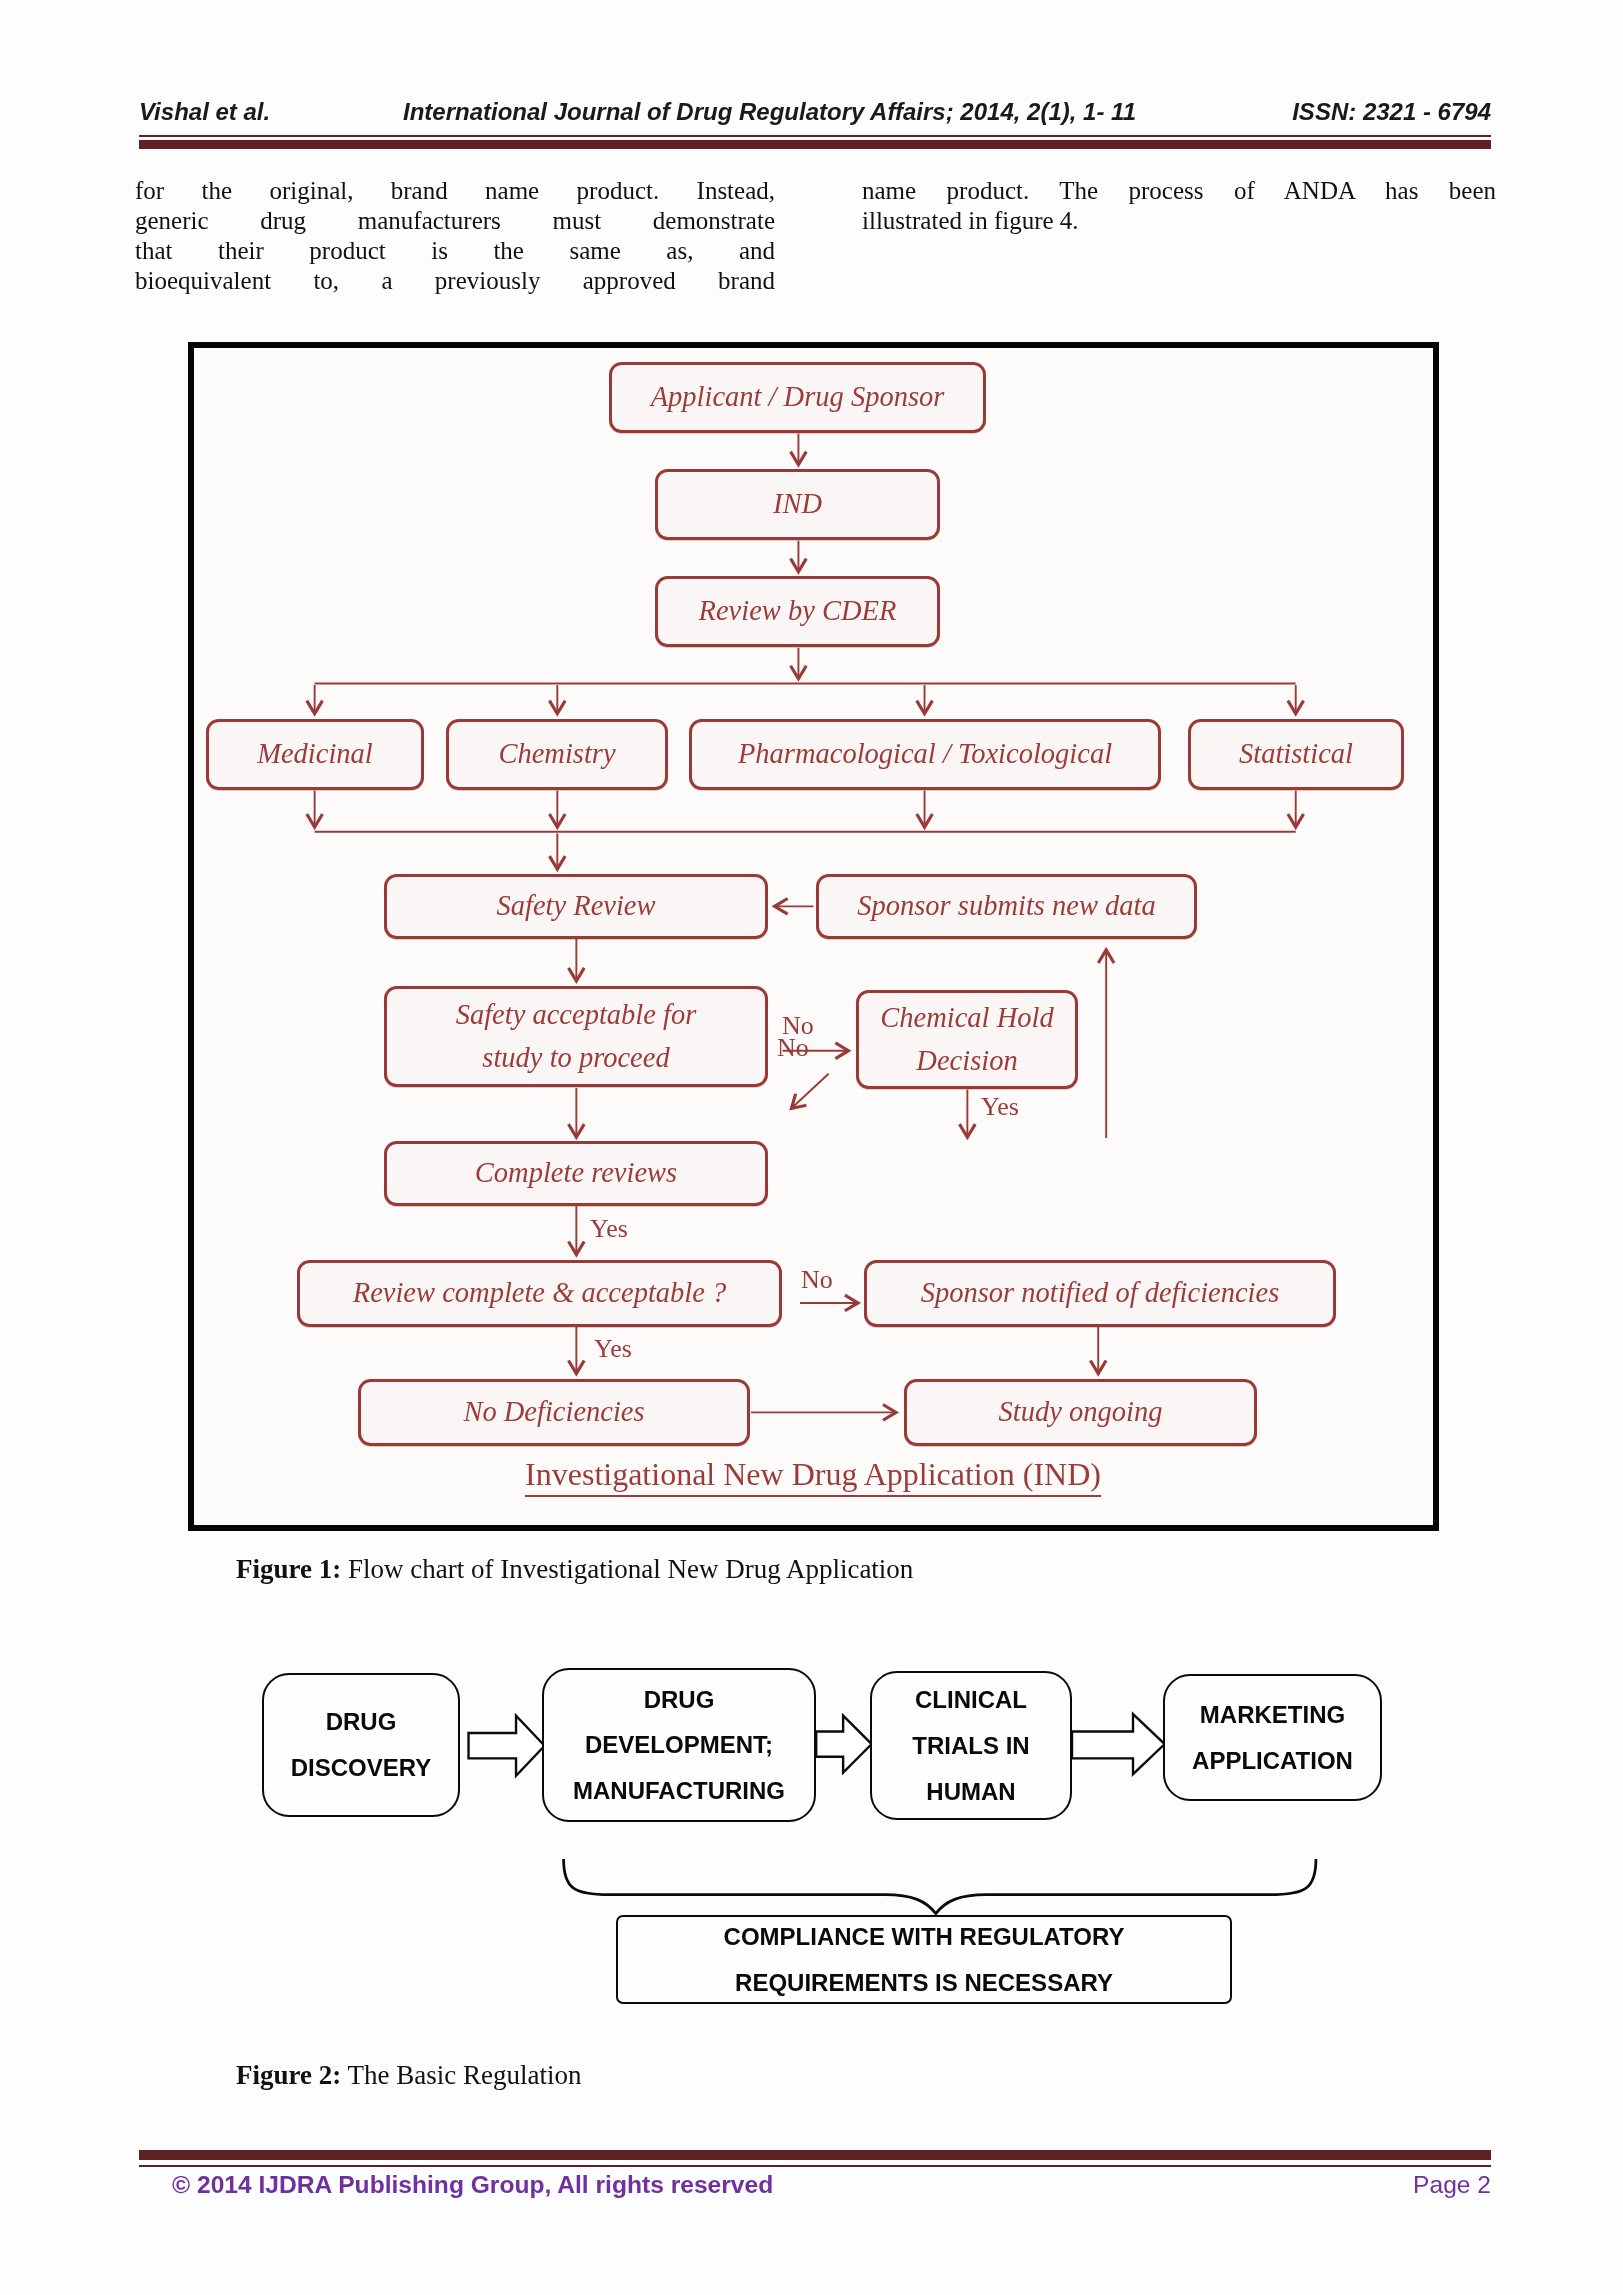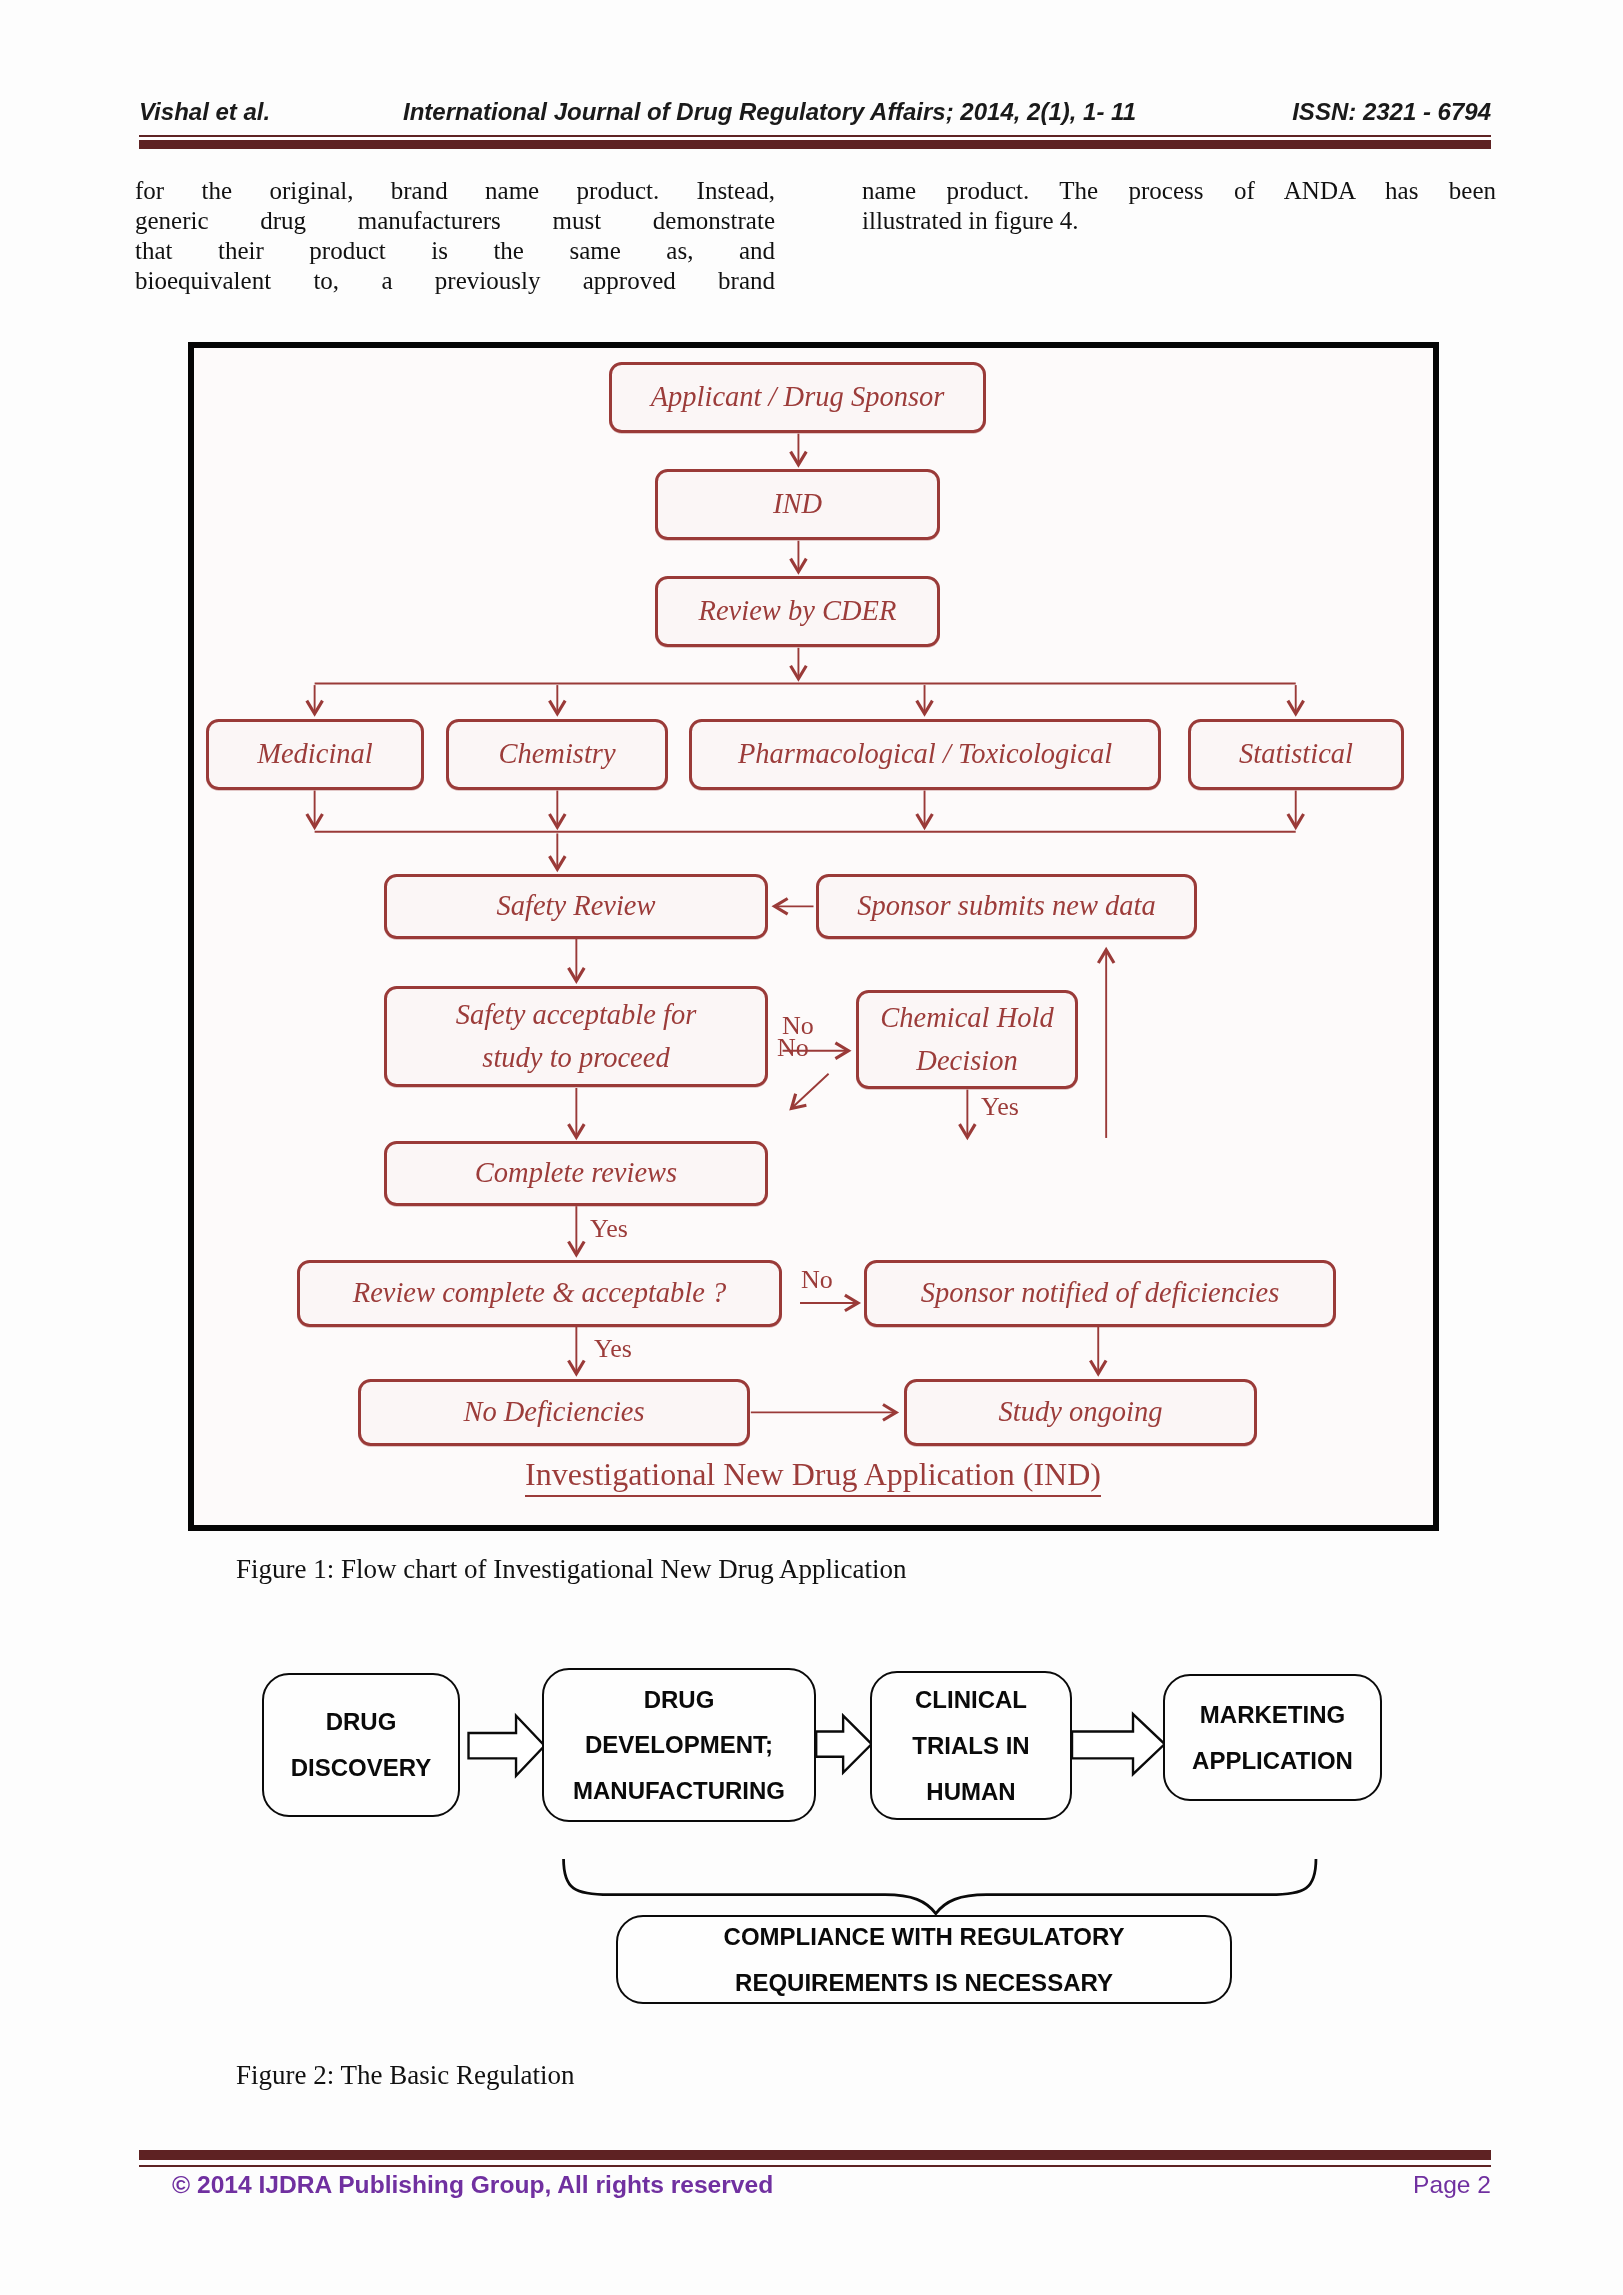--- a/index.html
+++ b/index.html
@@ -23,21 +23,21 @@
   
   .fig1-frame{border:6.3px solid #050505;background:#fdfafa;}
   .fc-box{position:absolute;border:3.2px solid #9a3a38;border-radius:12.7px;background:#fbf6f6;
           color:#9c3c3a;display:flex;align-items:center;justify-content:center;text-align:center;
           font-size:28.5px;line-height:1.5;white-space:pre-line;box-sizing:border-box;
           box-shadow:0 0.8px 0 rgba(154,58,56,.35);font-style:italic;}
   .fc-label{position:absolute;color:#9c3c3a;font-size:26px;white-space:nowrap;}
   .fc-title{position:absolute;left:79px;width:1080px;text-align:center;font-size:32px;color:#9c3c3a;}
   .fc-title span{border-bottom:2.4px solid #9c3c3a;padding-bottom:3.2px;}
   .caption{font-size:27px;color:#111;}
-  .caption b{font-weight:normal;}
+  .caption b{font-weight:bold;}
 
   
   .f2-box{position:absolute;border:2.4px solid #0a0a0a;border-radius:27px;background:#fefefe;
           color:#0a0a0a;display:flex;align-items:center;justify-content:center;text-align:center;
           font-family:"Liberation Sans",sans-serif;font-weight:bold;font-size:24px;
           line-height:1.9;white-space:pre-line;box-sizing:border-box;}
   svg{display:block;}
 </style>
 </head>
 <body>
@@ -148,21 +148,21 @@
     <div class="f2-box" style="left:24px;top:16px;width:198px;height:144px;">DRUG
 DISCOVERY</div>
     <div class="f2-box" style="left:304px;top:11px;width:274px;height:154px;">DRUG
 DEVELOPMENT;
 MANUFACTURING</div>
     <div class="f2-box" style="left:632px;top:14.3px;width:202px;height:149px;">CLINICAL
 TRIALS IN
 HUMAN</div>
     <div class="f2-box" style="left:925px;top:17.4px;width:219px;height:127px;">MARKETING
 APPLICATION</div>
-    <div class="f2-box" style="left:378px;top:258px;width:616px;height:89px;border-radius:27px;">COMPLIANCE WITH REGULATORY
+    <div class="f2-box" style="left:378px;top:258px;width:616px;height:89px;border-radius:7px;">COMPLIANCE WITH REGULATORY
 REQUIREMENTS IS NECESSARY</div>
   </div>
 
   <div class="abs caption" style="left:236px;top:2024px;margin-top:36px;">
     <b>Figure 2:</b><span> The Basic Regulation</span>
   </div>
 
   <div class="abs rule-thick" style="left:139px;top:2150px;width:1352px;height:10.3px;"></div>
   <div class="abs rule-thin" style="left:139px;top:2165px;width:1352px;"></div>
   <div class="abs ftr-text" style="left:139px;top:2171px;">© 2014 IJDRA Publishing Group, All rights reserved</div>

